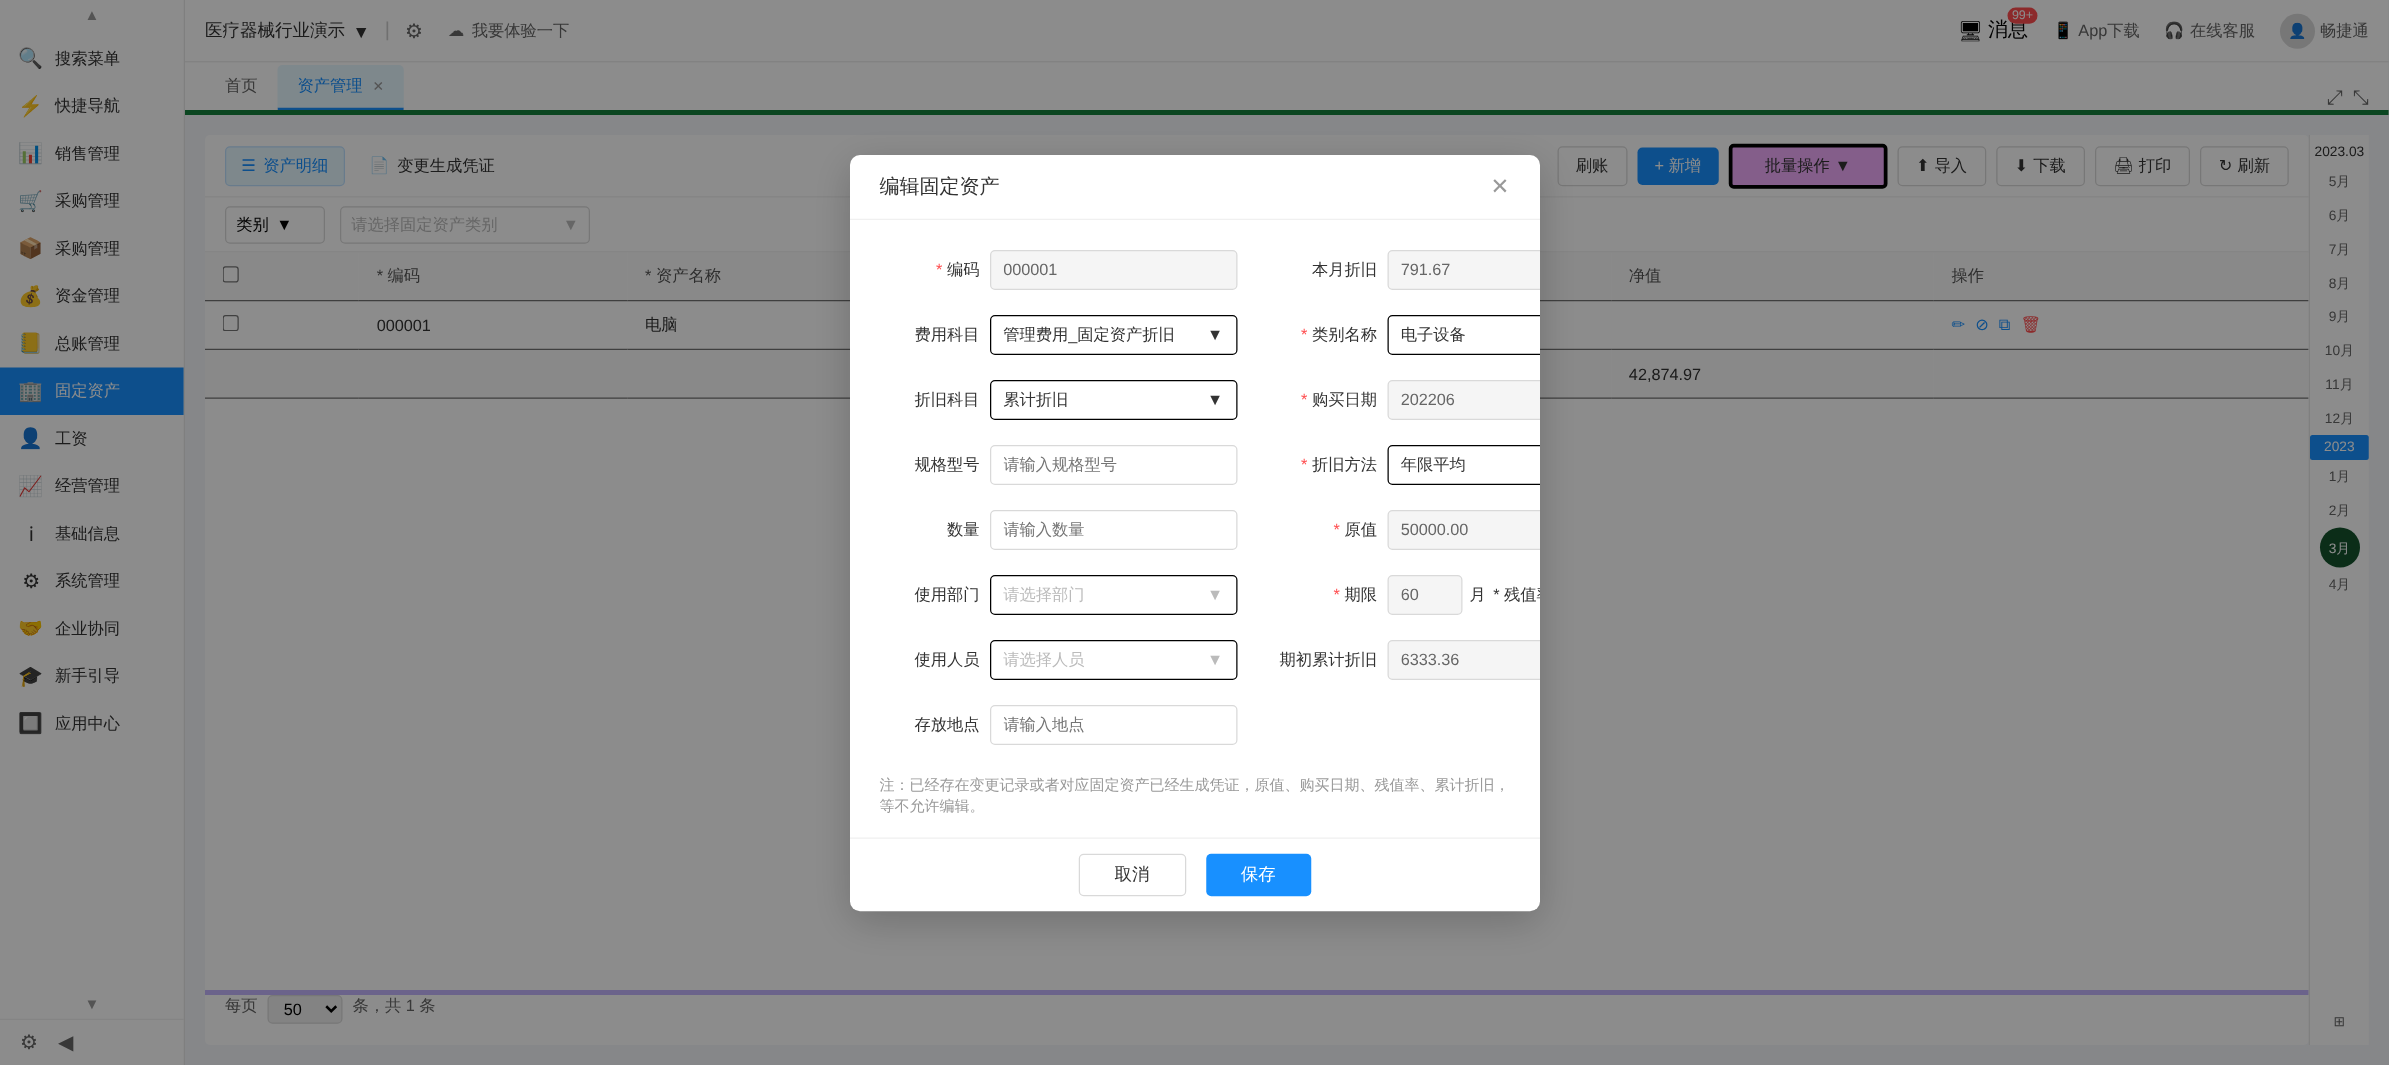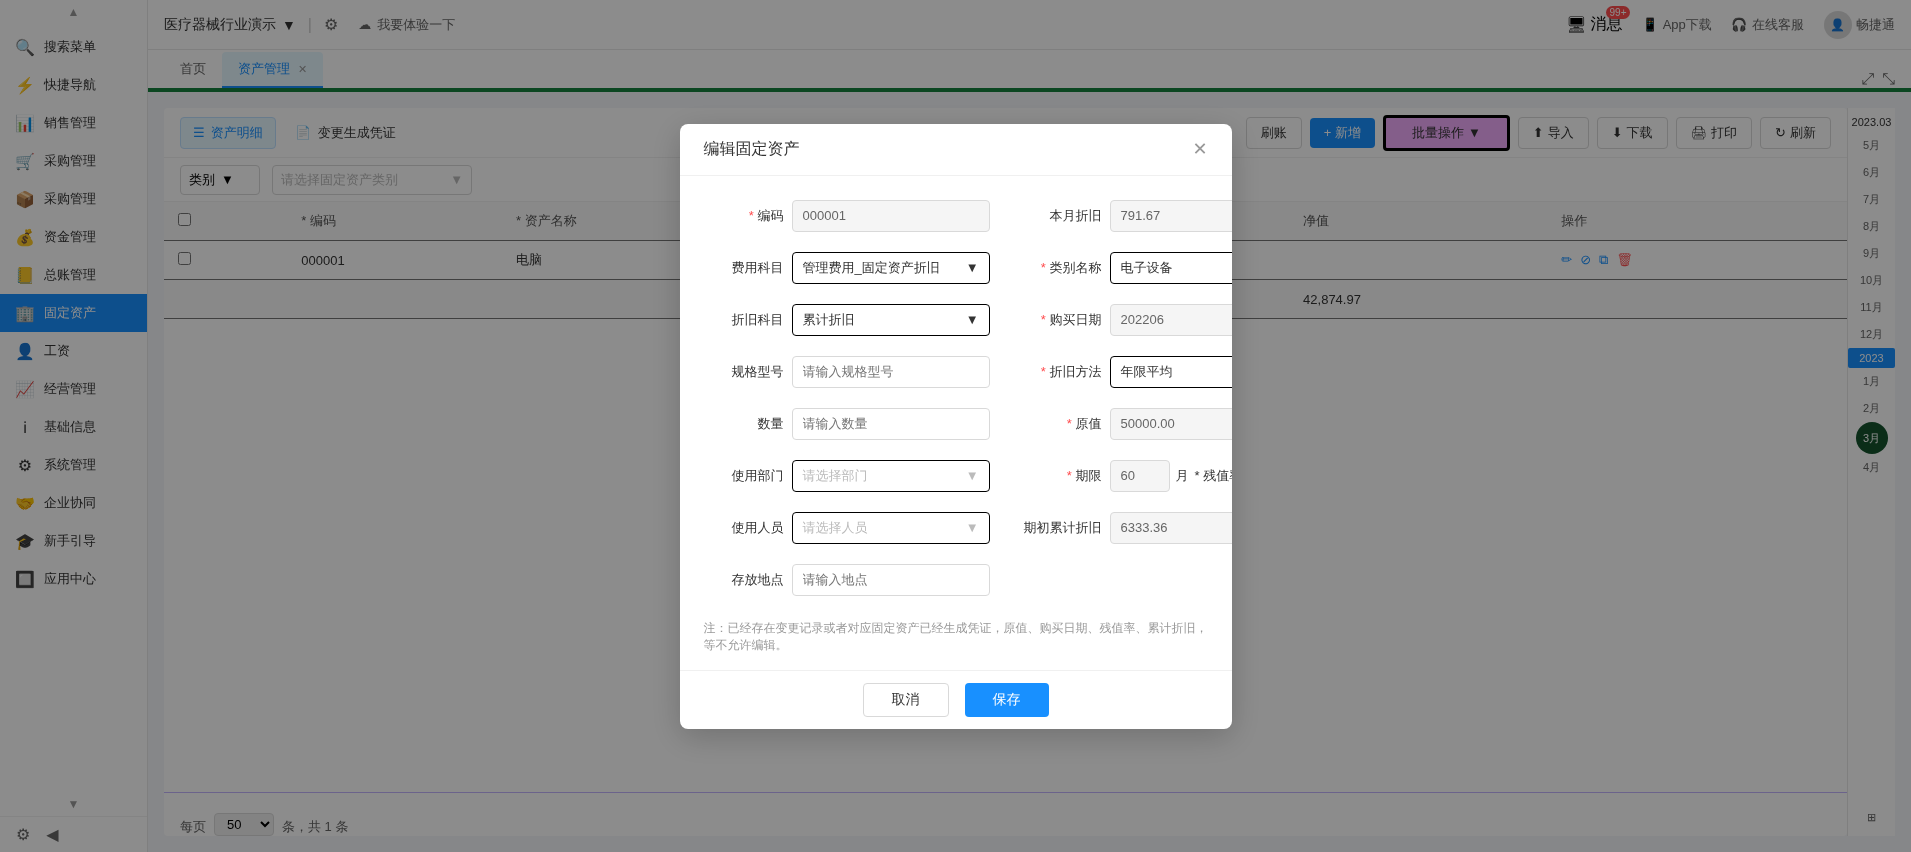--- a/index.html
+++ b/index.html
@@ -218,24 +218,24 @@
     th, td { padding: 10px 14px; border-bottom: 1px solid #737373; text-align: left; white-space: nowrap; color: #333; }
     th { font-weight: 500; color: #555; }
     .table-actions { display: flex; gap: 8px; }
     .table-actions span { color: #1890ff; cursor: pointer; font-size: 13px; }
     .table-actions span.red { color: #ff4d4f; }
 
     
     .pagination {
       height: 44px;
       display: flex;
-      align-items: flex-end;
+      align-items: flex-start;
       padding: 0 16px;
       gap: 8px;
-      border-top: 1px solid #c4b5fd;
+      border-top: 4px solid #c4b5fd;
       font-size: 13px;
       color: #666;
     }
     .page-size-select {
       border: 1px solid #d9d9d9;
       border-radius: 4px;
       padding: 2px 8px;
       font-size: 13px;
     }
 

